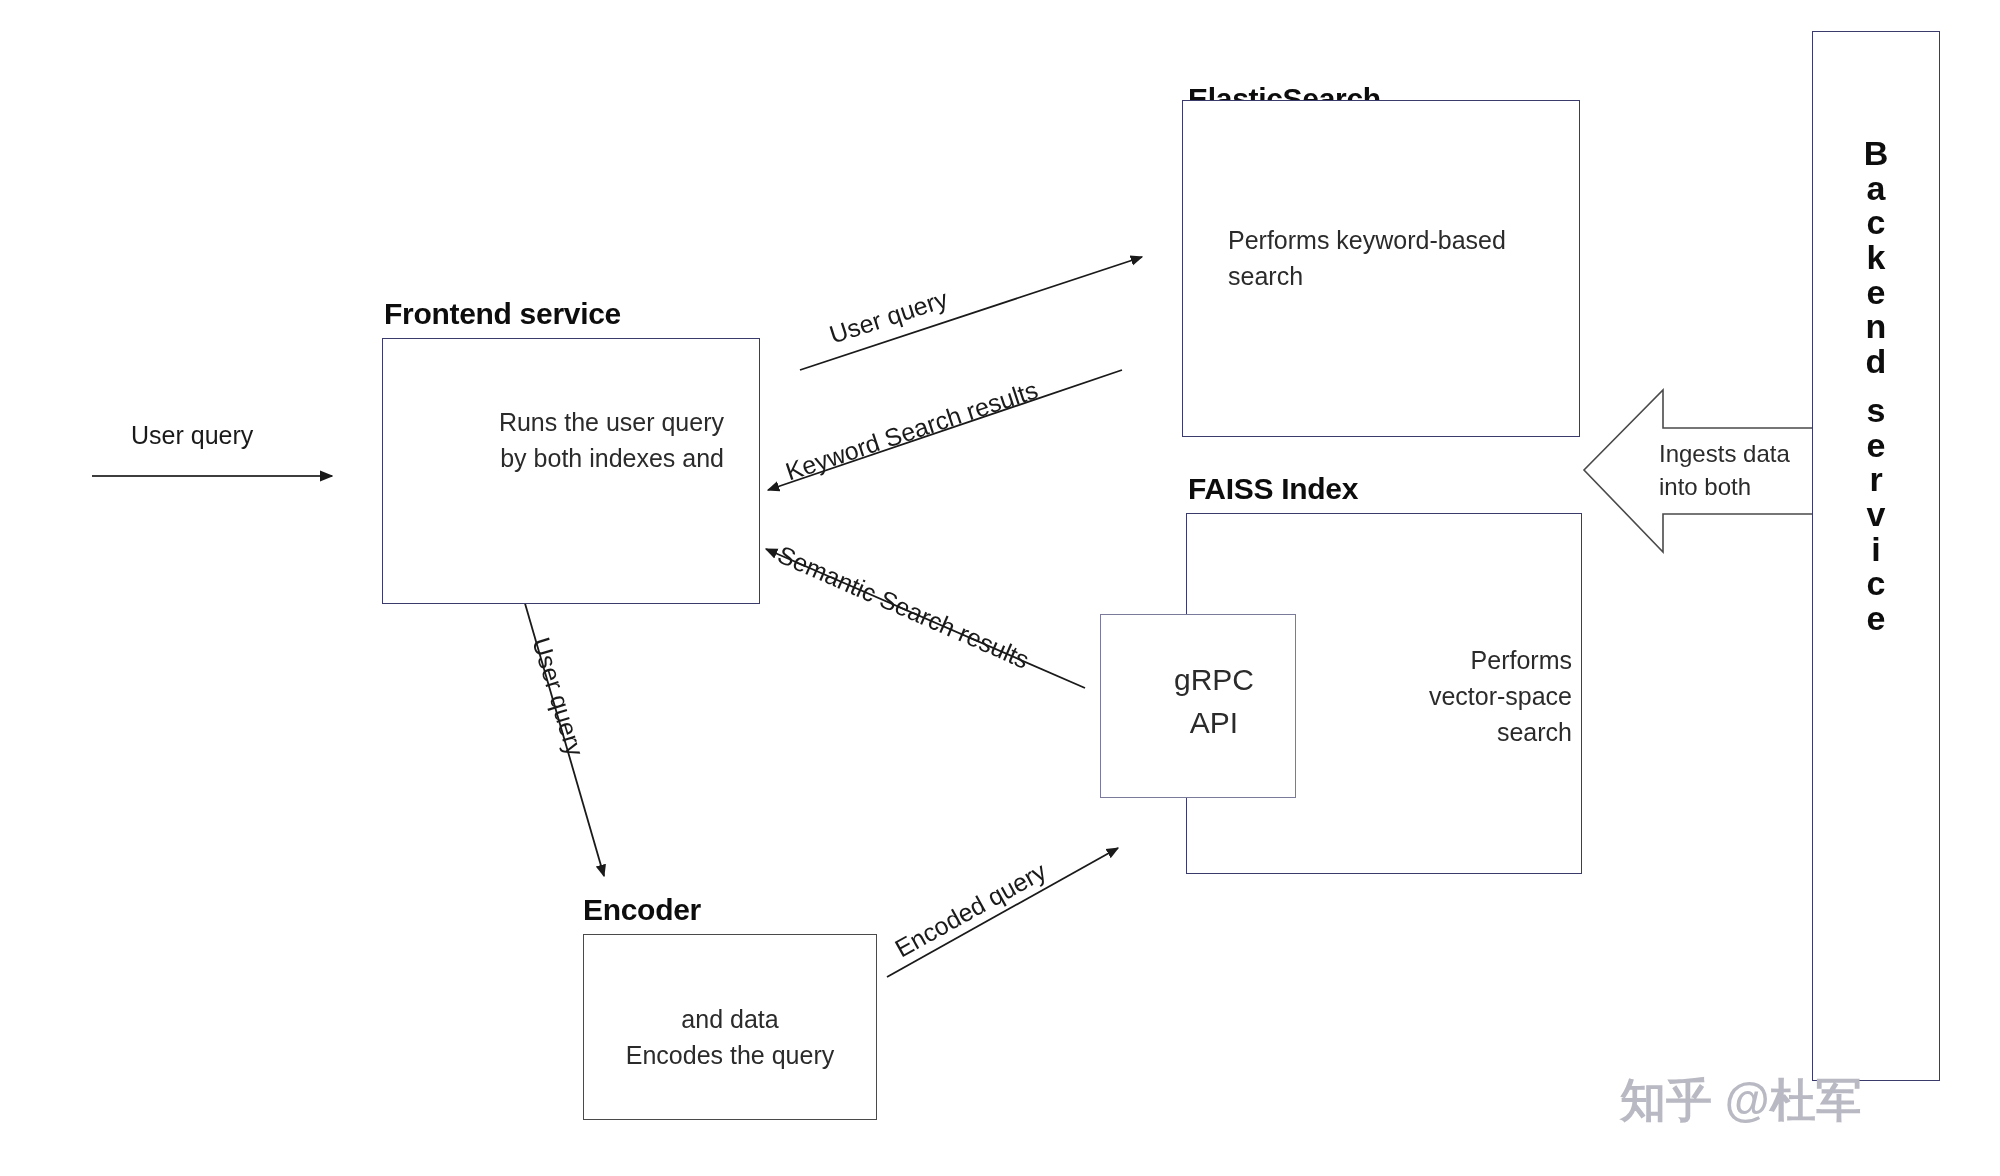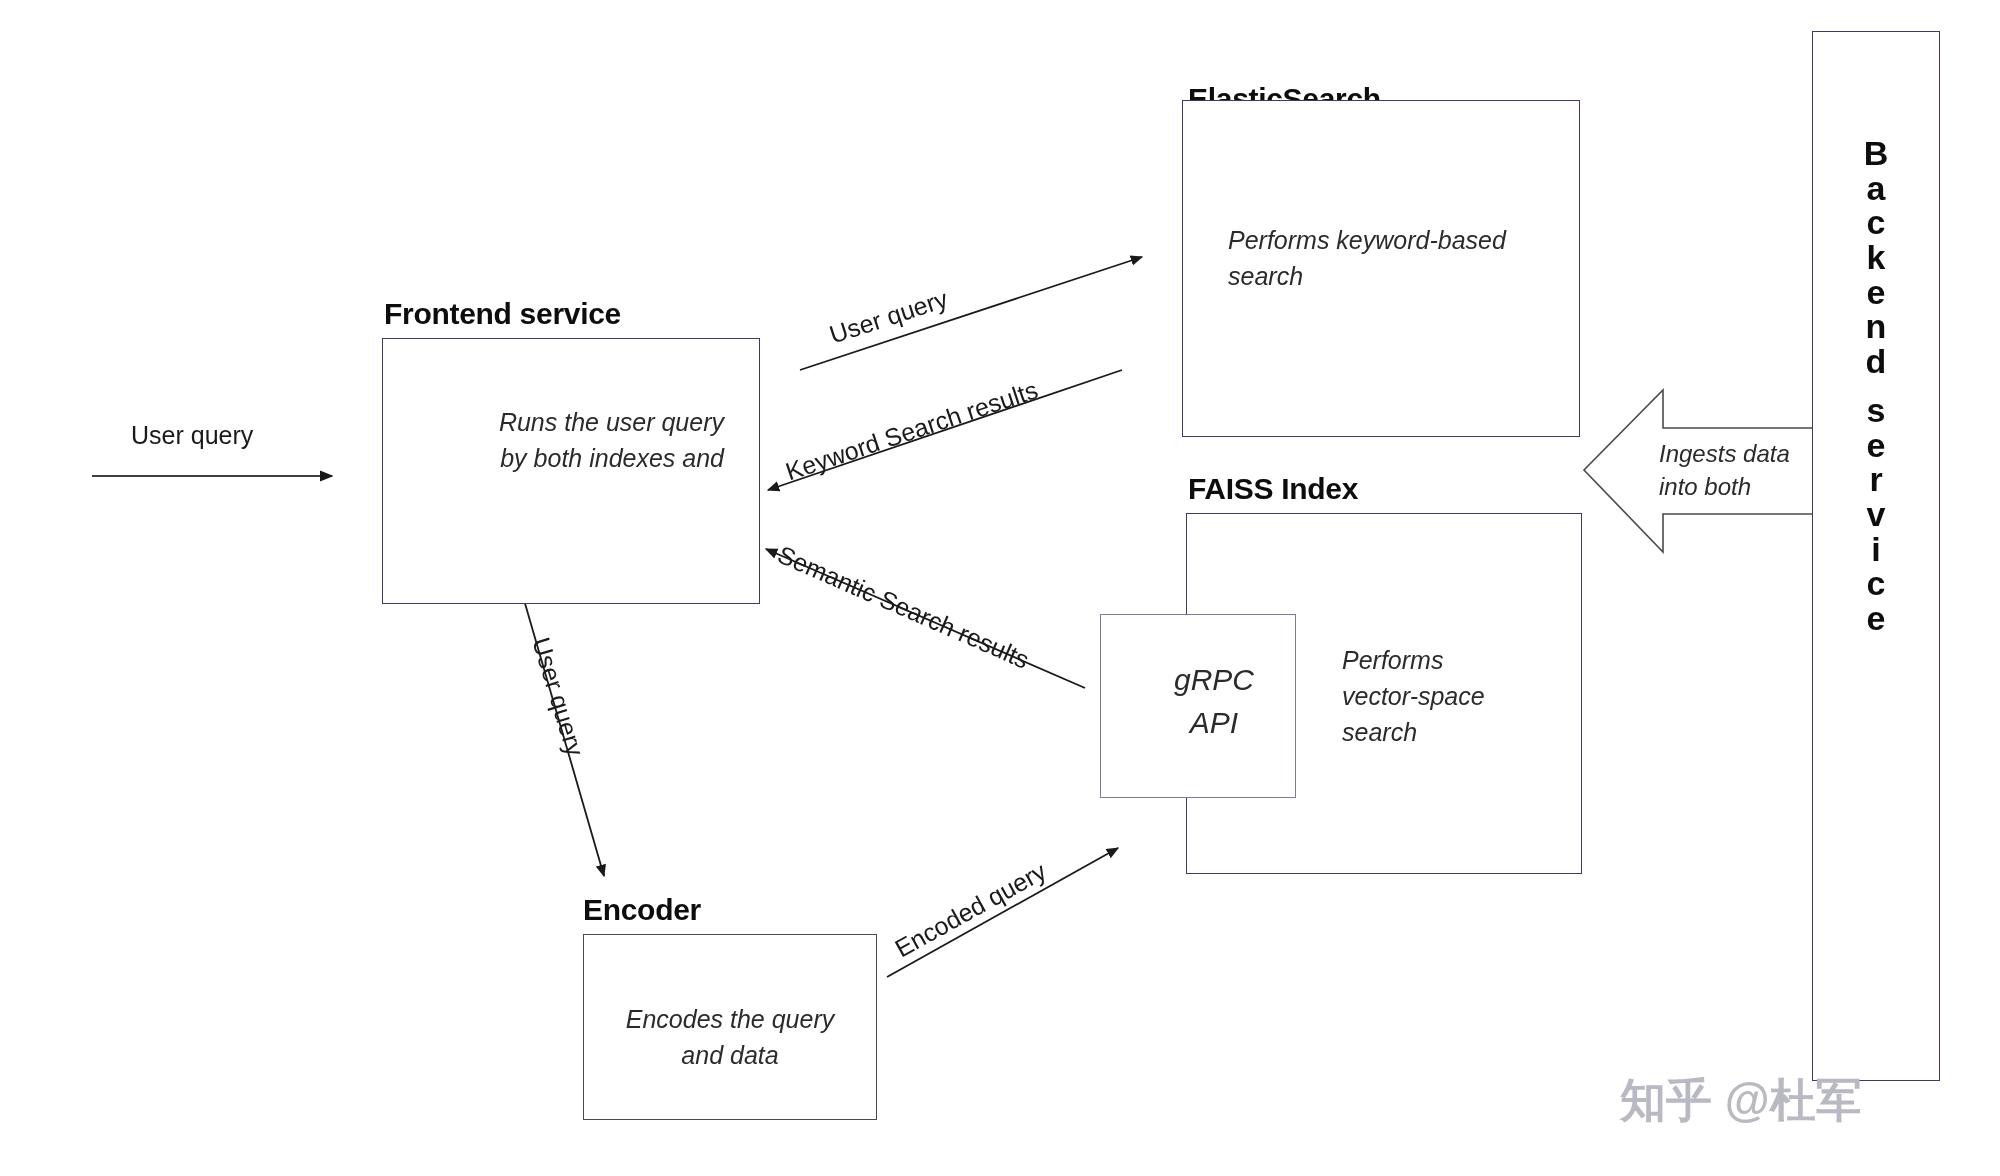--- a/index.html
+++ b/index.html
@@ -39,21 +39,20 @@
     font-weight: bold;
     color: #0d0d0d;
     white-space: nowrap;
     letter-spacing: -0.3px;
   }
   .node-body {
     position: absolute;
     color: #2b2b2b;
     font-weight: 300;
     line-height: 1.44;
-    font-style: italic;
   }
 
   
   .edge-label {
     position: absolute;
     color: #1a1a1a;
     font-weight: 300;
     white-space: nowrap;
     transform-origin: 0 0;
   }
@@ -116,37 +115,37 @@
 
   <div class="node-title" style="left:1188px; top:58px; font-size:30px;margin-top:24px;">ElasticSearch</div>
   <div class="node-box" style="left:1182px; top:100px; width:398px; height:337px;"></div>
   <div class="node-body" style="left:1228px; top:222px; width:340px; font-size:25px; text-align:left;">
     <div>Performs keyword-based</div>
     <div>search</div>
   </div>
 
   <div class="node-title" style="left:1188px; top:472px; font-size:30px;">FAISS Index</div>
   <div class="node-box" style="left:1186px; top:513px; width:396px; height:361px;"></div>
-  <div class="node-body" style="left:1342px; top:642px; width:230px; font-size:25px; text-align:left;">
+  <div class="node-body" style="left:1342px; top:642px; width:230px; font-size:25px; text-align:right;">
     <div>Performs</div>
     <div>vector-space</div>
     <div>search</div>
   </div>
 
   <div class="node-box plain" style="left:1100px; top:614px; width:196px; height:184px; border-color:#7a7a9a;"></div>
   <div class="node-body" style="left:1100px; top:658px; width:228px; font-size:30px; text-align:center;">
     <div>gRPC</div>
     <div>API</div>
   </div>
 
   <div class="node-title" style="left:583px; top:893px; font-size:30px;">Encoder</div>
   <div class="node-box plain" style="left:583px; top:934px; width:294px; height:186px;"></div>
   <div class="node-body" style="left:591px; top:1001px; width:278px; font-size:25px; text-align:center;">
+    <div>and data</div>
     <div>Encodes the query</div>
-    <div>and data</div>
   </div>
 
   <div class="node-box" style="left:1812px; top:31px; width:128px; height:1050px;"></div>
   <div class="vstack" style="left:1812px; top:136px; width:128px; font-size:34px;">
     <span class="glyph">B</span>
     <span class="glyph">a</span>
     <span class="glyph">c</span>
     <span class="glyph">k</span>
     <span class="glyph">e</span>
     <span class="glyph">n</span>

